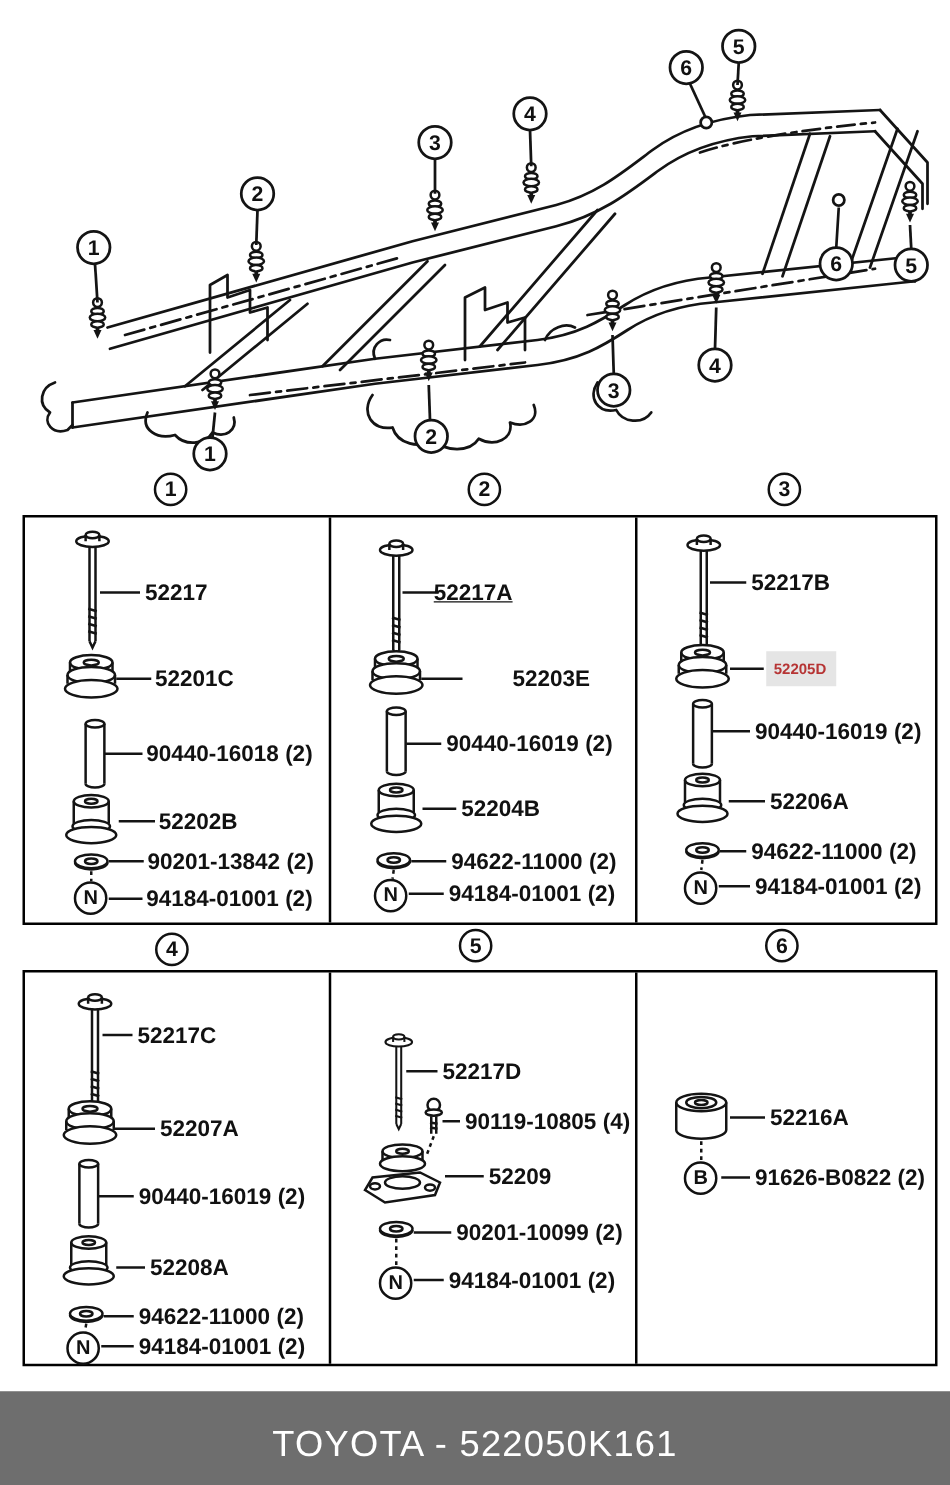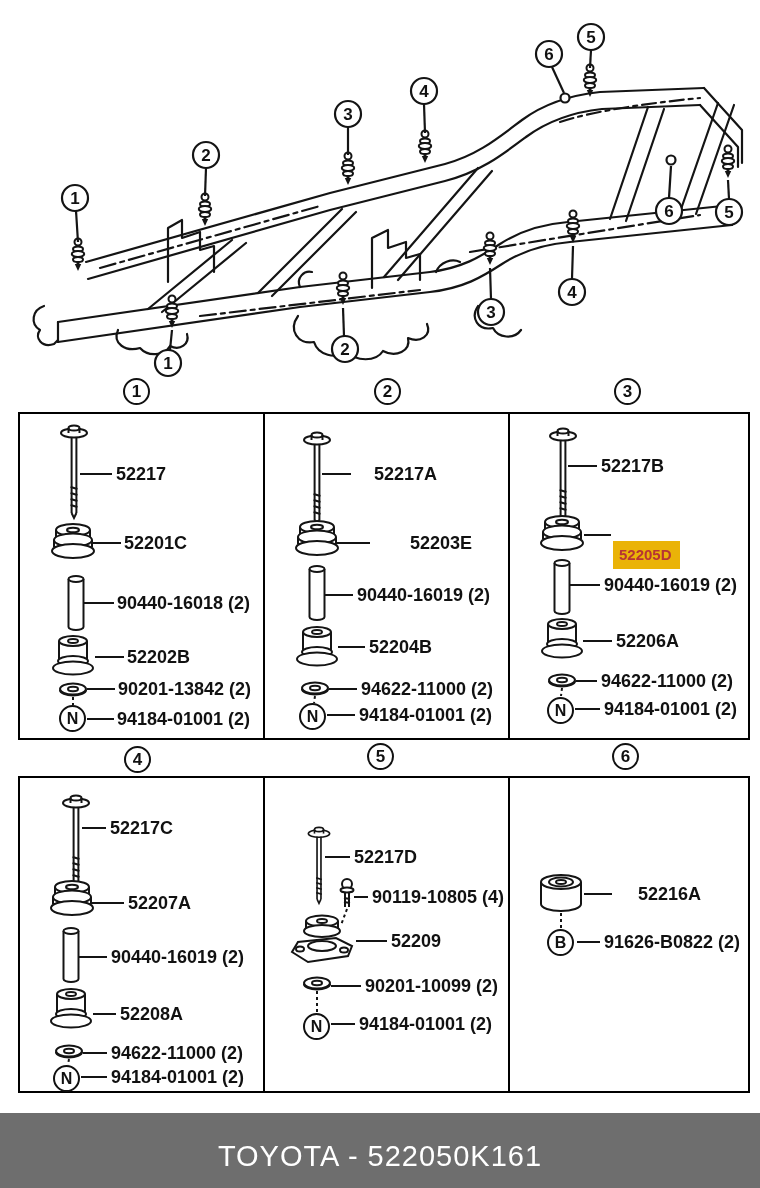--- a/index.html
+++ b/index.html
@@ -6,22 +6,22 @@
   .page{position:relative;width:760px;height:1188px;background:#ffffff;overflow:hidden;
         font-family:"Liberation Sans", sans-serif;color:#111;}
   svg{position:absolute;left:0;top:0;}
   .grid-row{position:absolute;border:2px solid #000;box-sizing:border-box;background:transparent;}
   .grid-div{position:absolute;width:2px;background:#000;top:0;bottom:0;}
   .pnum{position:absolute;width:27px;height:27px;border:2px solid #111;border-radius:50%;
         box-sizing:border-box;text-align:center;line-height:23px;font-weight:bold;font-size:17px;
         background:#fff;}
   .plabel{position:absolute;height:18px;line-height:18px;font-weight:bold;font-size:18px;
           white-space:nowrap;font-family:"Liberation Sans", sans-serif;color:#111;}
-  .hl{background:#eab308;color:#B63434;height:28px;line-height:28px;font-size:15px;
-      padding:0 8px 0 6px;margin-top:20px;}
+  .hl{background:#e5e5e5;color:#B63434;height:28px;line-height:28px;font-size:12px;
+      padding:0 8px 0 6px;}
   .badge{position:absolute;width:27px;height:27px;border:2px solid #111;border-radius:50%;
          box-sizing:border-box;text-align:center;line-height:23px;font-weight:bold;font-size:16px;
          background:#fff;}
   .code{position:absolute;font-weight:bold;font-size:16px;letter-spacing:0.5px;margin-top:44px;}
   .footer{position:absolute;left:0;top:1113px;width:760px;height:86px;background:#6E6E6E;
           display:flex;align-items:center;justify-content:center;gap:55px;}
   .footer span{color:#fff;font-size:29px;letter-spacing:1px;font-weight:400;}
 </style>
 </head>
 <body>
@@ -340,21 +340,21 @@
     </g>
   </svg>
 
   <div class="plabel" style="left:116px;top:465px;">52217</div>
   <div class="plabel" style="left:124px;top:534px;">52201C</div>
   <div class="plabel" style="left:117px;top:594px;">90440-16018 (2)</div>
   <div class="plabel" style="left:127px;top:648px;">52202B</div>
   <div class="plabel" style="left:118px;top:680px;">90201-13842 (2)</div>
   <div class="plabel" style="left:117px;top:710px;">94184-01001 (2)</div>
 
-  <div class="plabel" style="left:374px;top:465px;">52217A</div>
+  <div class="plabel" style="left:347px;top:465px;text-decoration:underline;">52217A</div>
   <div class="plabel" style="left:374px;top:534px;margin-left:36px;">52203E</div>
   <div class="plabel" style="left:357px;top:586px;">90440-16019 (2)</div>
   <div class="plabel" style="left:369px;top:638px;">52204B</div>
   <div class="plabel" style="left:361px;top:680px;">94622-11000 (2)</div>
   <div class="plabel" style="left:359px;top:706px;">94184-01001 (2)</div>
 
   <div class="plabel" style="left:601px;top:457px;">52217B</div>
   <div class="plabel hl" style="left:613px;top:521px;">52205D</div>
   <div class="plabel" style="left:604px;top:576px;">90440-16019 (2)</div>
   <div class="plabel" style="left:616px;top:632px;">52206A</div>
@@ -367,21 +367,21 @@
   <div class="plabel" style="left:120px;top:1005px;text-align:right;">52208A</div>
   <div class="plabel" style="left:111px;top:1044px;">94622-11000 (2)</div>
   <div class="plabel" style="left:111px;top:1068px;">94184-01001 (2)</div>
 
   <div class="plabel" style="left:354px;top:848px;">52217D</div>
   <div class="plabel" style="left:372px;top:888px;">90119-10805 (4)</div>
   <div class="plabel" style="left:391px;top:932px;">52209</div>
   <div class="plabel" style="left:365px;top:977px;">90201-10099 (2)</div>
   <div class="plabel" style="left:359px;top:1015px;">94184-01001 (2)</div>
 
-  <div class="plabel" style="left:638px;top:885px;text-align:center;">52216A</div>
+  <div class="plabel" style="left:616px;top:885px;text-align:center;">52216A</div>
   <div class="plabel" style="left:604px;top:933px;">91626-B0822 (2)</div>
 
   <div class="badge" style="left:59px;top:705px;">N</div>
   <div class="badge" style="left:299px;top:703px;">N</div>
   <div class="badge" style="left:547px;top:697px;">N</div>
   <div class="badge" style="left:53px;top:1065px;">N</div>
   <div class="badge" style="left:303px;top:1013px;">N</div>
   <div class="badge" style="left:547px;top:929px;">B</div>
 
   <div class="code" style="right:5px;top:1095px;">520003</div>

